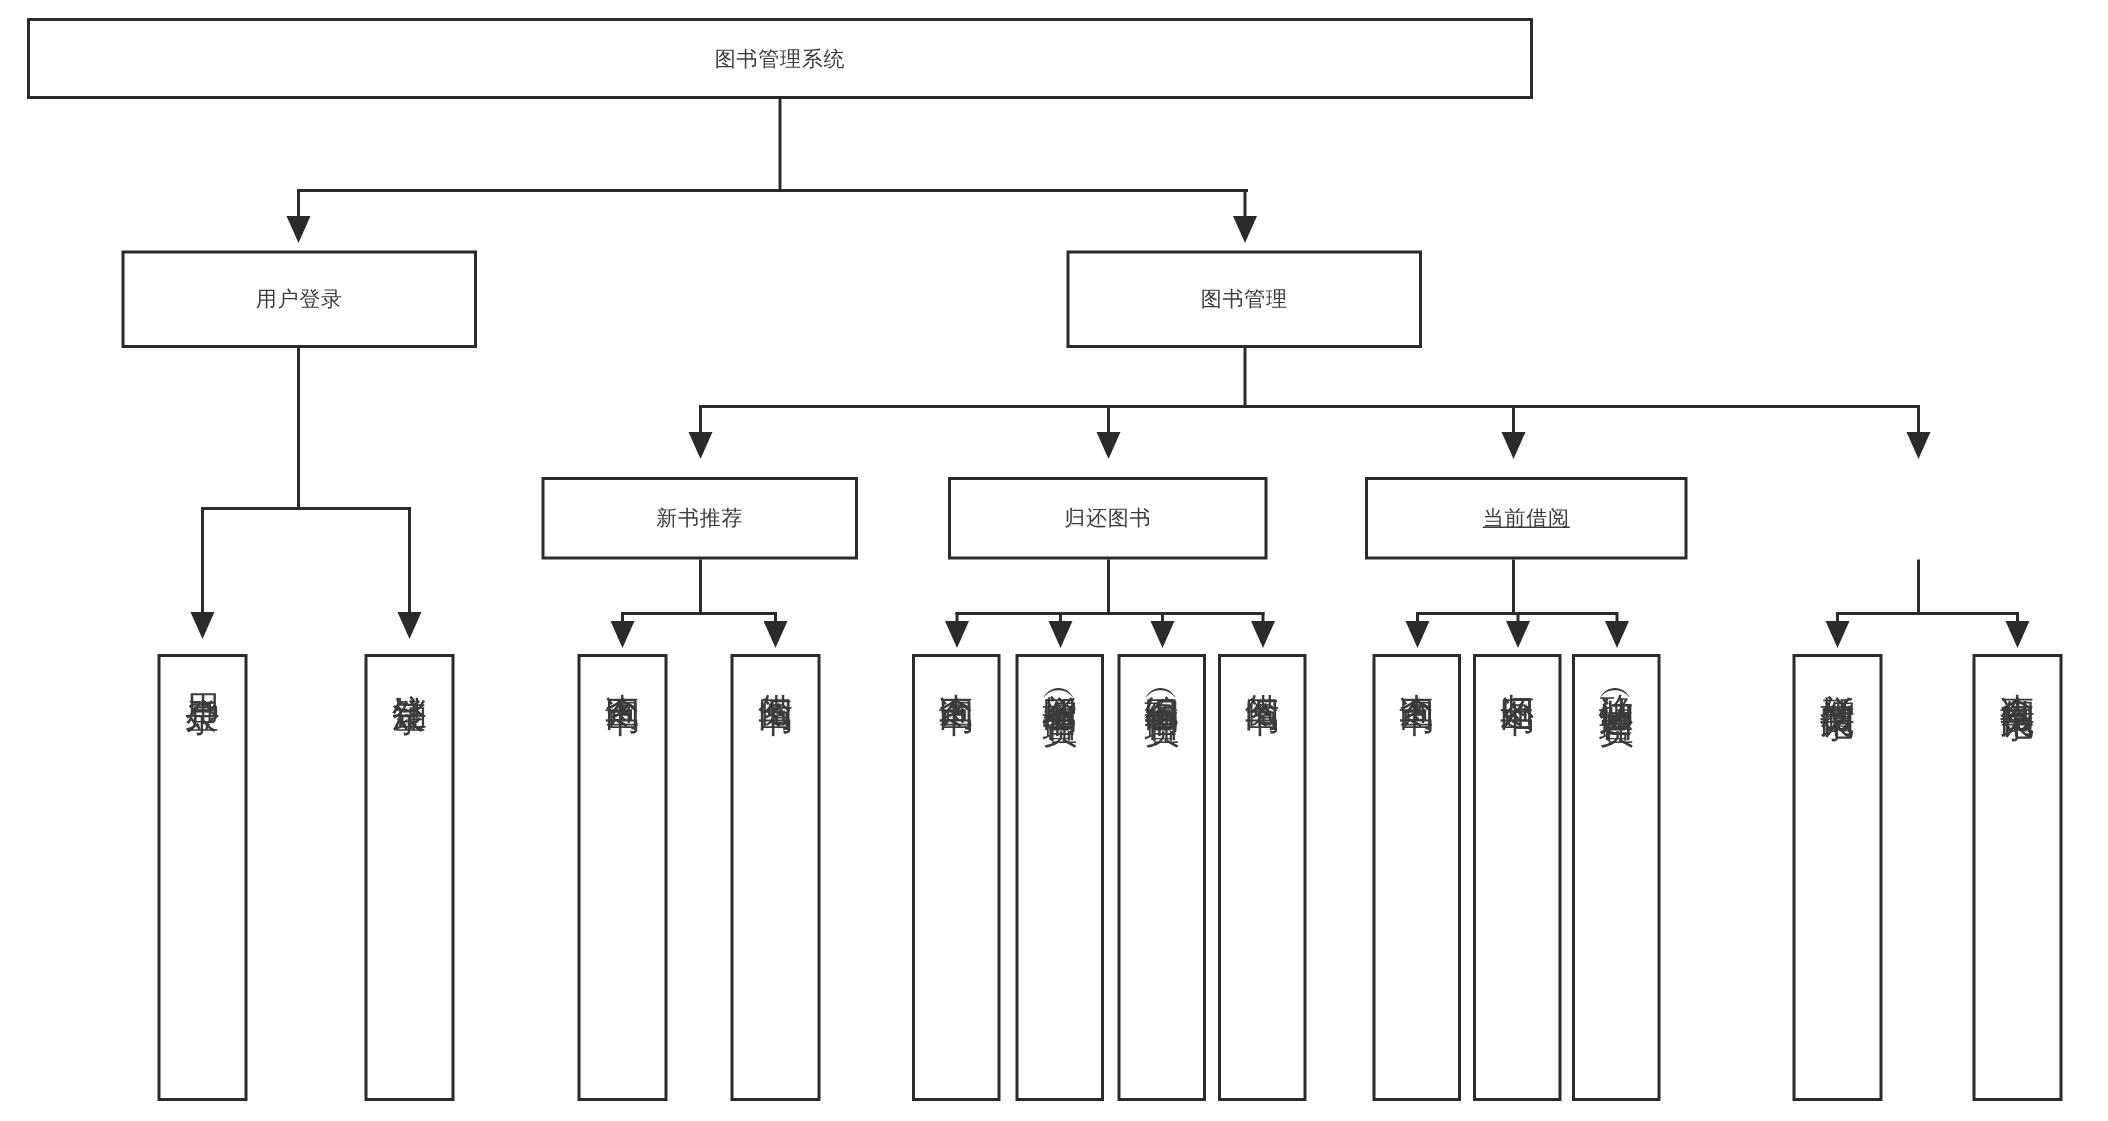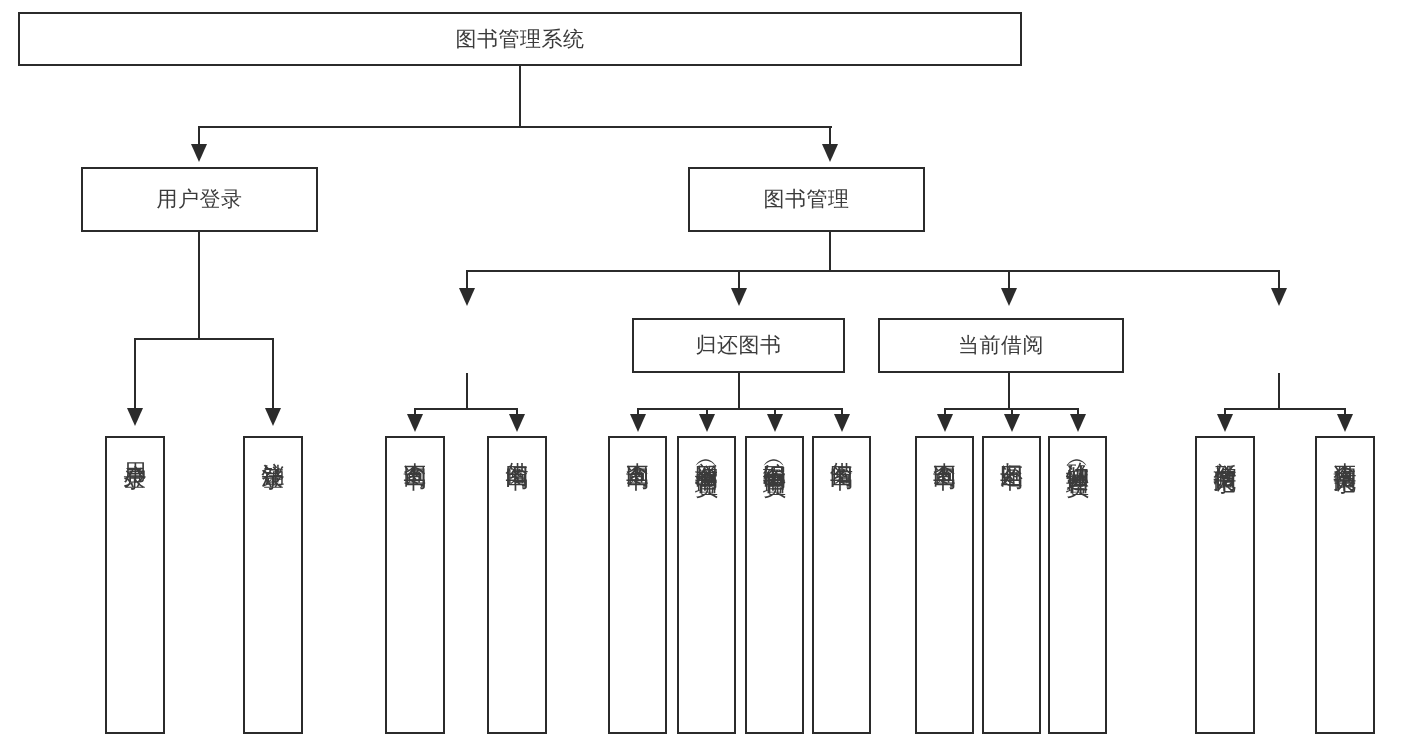--- a/index.html
+++ b/index.html
@@ -22,21 +22,21 @@
     position: absolute;
     box-sizing: border-box;
     background: #ffffff;
     border: 2px solid #2b2b2b;
     display: flex;
     align-items: center;
     justify-content: center;
     color: #3b3b3b;
   }
   .node .label {
-    font-size: 21px;
+    font-size: 14px;
     line-height: 1.15;
     letter-spacing: 0.5px;
     white-space: nowrap;
     color: #3b3b3b;
   }
   
   .node.horiz .label {
     writing-mode: horizontal-tb;
   }
   
@@ -94,21 +94,21 @@
 
   <div class="conn vline" style="left:198px; top:126px; width:2px; height:20px;"></div>
   <div class="arrow" style="left:191px; top:144px;"></div>
   <div class="conn vline" style="left:829px; top:126px; width:2px; height:20px;"></div>
   <div class="arrow" style="left:822px; top:144px;"></div>
 
   <div class="node horiz" style="left:81px; top:167px; width:237px; height:65px;">
     <span class="label">用户登录</span>
   </div>
 
-  <div class="node horiz" style="left:688px; top:167px; width:237px; height:65px;">
+  <div class="node horiz" style="left:711px; top:167px; width:237px; height:65px;">
     <span class="label">图书管理</span>
   </div>
 
   <div class="conn vline" style="left:198px; top:232px; width:2px; height:108px;"></div>
   <div class="conn hline" style="left:134px; top:338px; width:139px; height:2px;"></div>
   <div class="conn vline" style="left:134px; top:338px; width:2px; height:72px;"></div>
   <div class="arrow" style="left:127px; top:408px;"></div>
   <div class="conn vline" style="left:272px; top:338px; width:2px; height:72px;"></div>
   <div class="arrow" style="left:265px; top:408px;"></div>
 
@@ -120,24 +120,27 @@
 
   <div class="conn vline" style="left:738px; top:270px; width:2px; height:20px;"></div>
   <div class="arrow" style="left:731px; top:288px;"></div>
 
   <div class="conn vline" style="left:1008px; top:270px; width:2px; height:20px;"></div>
   <div class="arrow" style="left:1001px; top:288px;"></div>
 
   <div class="conn vline" style="left:1278px; top:270px; width:2px; height:20px;"></div>
   <div class="arrow" style="left:1271px; top:288px;"></div>
 
+  <div class="node horiz" style="left:361px; top:318px; width:211px; height:55px;">
+    <span class="label">新书推荐</span>
+  </div>
   <div class="node horiz" style="left:632px; top:318px; width:213px; height:55px;">
     <span class="label">归还图书</span>
   </div>
-  <div class="node horiz" style="left:878px; top:318px; width:246px; height:55px;">
+  <div class="node horiz" style="left:910px; top:318px; width:215px; height:55px;text-decoration:underline;">
     <span class="label">当前借阅</span>
   </div>
 
   <div class="conn vline" style="left:466px; top:373px; width:2px; height:37px;"></div>
   <div class="conn hline" style="left:414px; top:408px; width:104px; height:2px;"></div>
   <div class="conn vline" style="left:414px; top:408px; width:2px; height:8px;"></div>
   <div class="arrow" style="left:407px; top:414px;"></div>
   <div class="conn vline" style="left:516px; top:408px; width:2px; height:8px;"></div>
   <div class="arrow" style="left:509px; top:414px;"></div>
 

